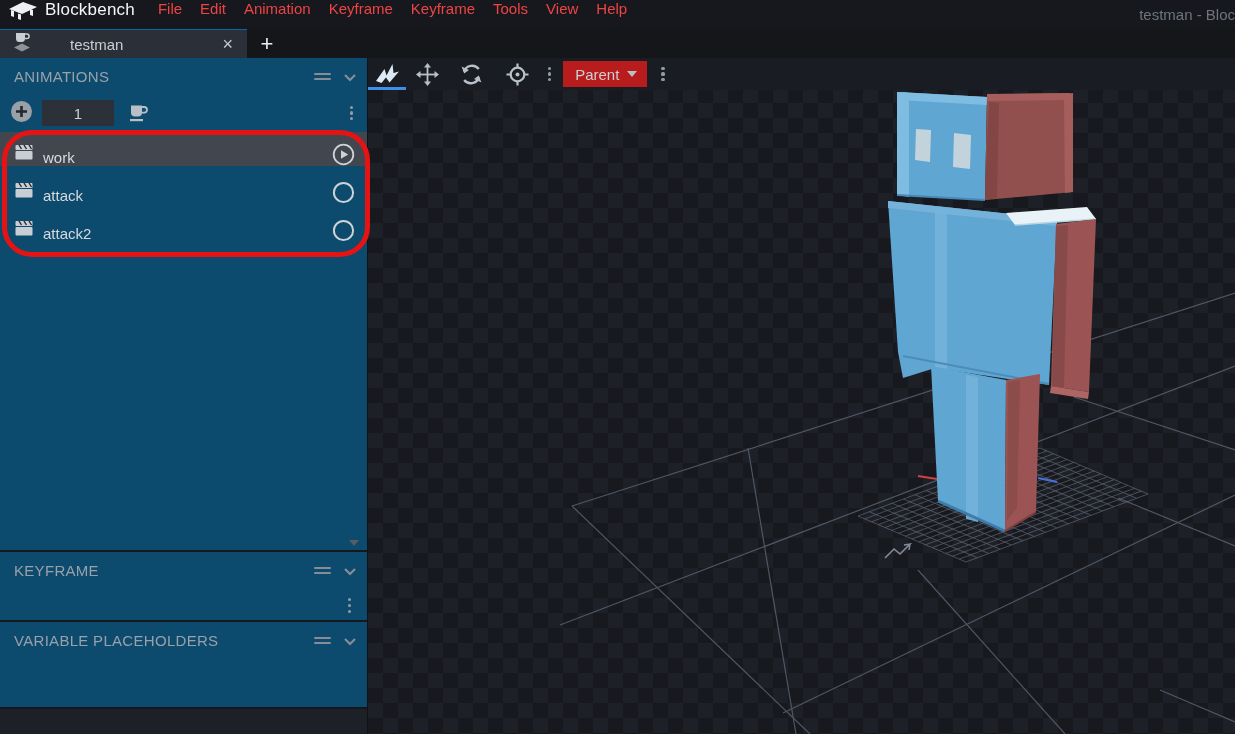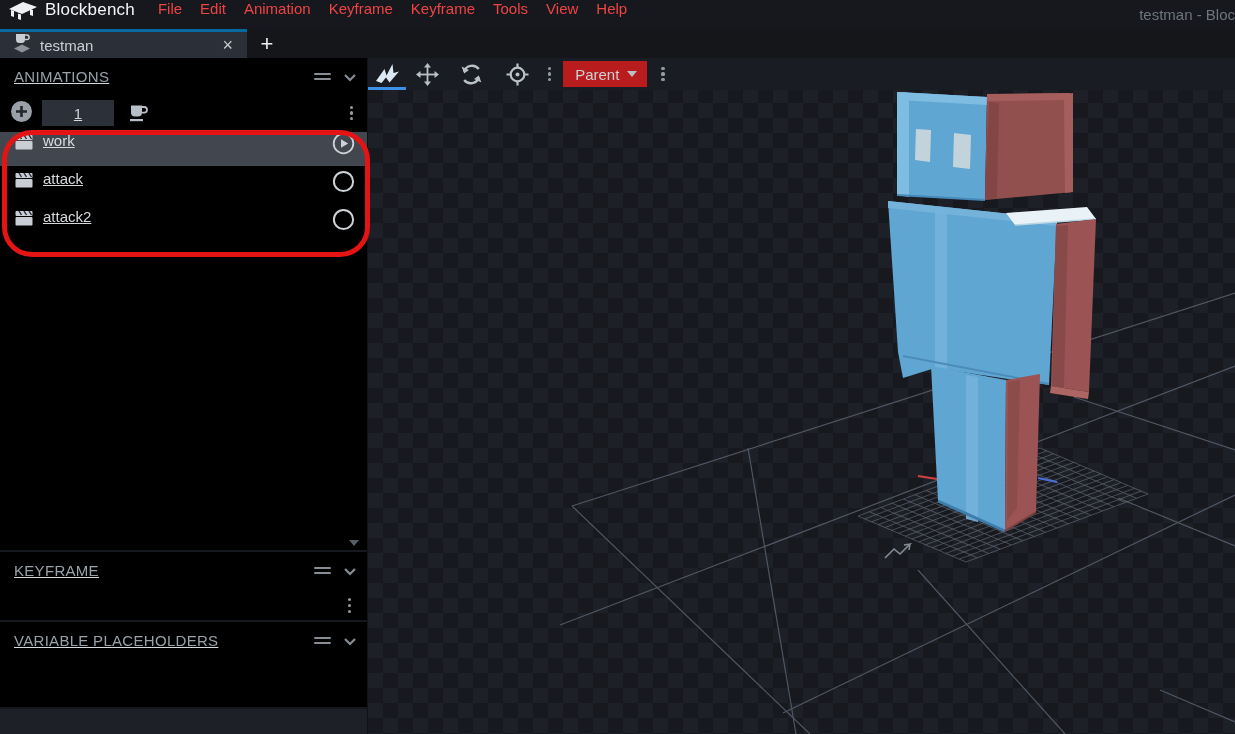--- a/index.html
+++ b/index.html
@@ -9,40 +9,40 @@
   
   .titlebar { position:absolute; left:0; top:0; width:1235px; height:29px; background:#16181d; display:flex; align-items:flex-start; }
   .logo { margin-left:8px; display:flex; align-items:center; }
   .appname { margin-left:7px; font-size:17px; color:#f3f5f7; letter-spacing:.2px; }
   .menus { display:flex; margin-left:14px; }
   .menu-item { font-size:15px; color:#ef4444; padding:0 9px; cursor:default; }
   .window-title { position:absolute; right:0; top:6px; font-size:15px; color:#6e757d; white-space:nowrap;margin-left:48px; }
 
   
   .tabbar { position:absolute; left:0; top:29px; width:1235px; height:29px; background:#14161a; }
-  .tab { position:absolute; left:0; top:0; width:247px; height:29px; background:#2b2f37; border-top:3px solid #0369a1; display:flex; align-items:center; padding:0 10px 0 12px; }
+  .tab { position:absolute; left:0; top:0; width:247px; height:29px; background:#2b2f37; border-top:1px solid #0369a1; display:flex; align-items:center; padding:0 10px 0 12px;gap:30px; }
   .tab-label { margin-left:8px; font-size:15px; color:#c9ced4; }
   .tab-close { margin-left:auto; font-size:18px; color:#c6cbd0; line-height:1; padding:0 4px; }
   .new-tab { position:absolute; left:252px; top:0; width:30px; height:29px; display:flex; align-items:center; justify-content:center; font-size:22px; color:#eceff2; }
 
   
-  .sidebar { position:absolute; left:0; top:58px; width:368px; height:676px; background:#000000; border-right:1px solid #101216;text-decoration:underline; }
+  .sidebar { position:absolute; left:0; top:58px; width:368px; height:676px; background:#0c4a6e; border-right:1px solid #101216; }
   .panel-header { display:flex; align-items:center; height:37px; padding:0 10px 0 14px; }
   .panel-title { font-size:15px; color:#99a1a9; letter-spacing:.3px; }
   .drag-handle { margin-left:auto; margin-right:12px; display:flex; flex-direction:column; gap:3px; }
   .drag-handle b { display:block; width:17px; height:2.4px; border-radius:1.2px; background:#878d95; }
   .panel-animations { position:relative; height:492px; }
   .anim-toolbar { height:36px; display:flex; align-items:center; padding:0 8px 0 10px; }
   .length-input { width:72px; height:26px; margin-left:9px; background:#2c3038; border:none; outline:none; color:#ccd1d6; font-size:15px; text-align:center; font-family:"Liberation Sans",sans-serif; }
   .mug-btn { margin-left:12px; display:flex; align-items:center; }
   .vdots { display:flex; flex-direction:column; gap:2.6px; padding:4px; }
   .vdots i { width:3.2px; height:3.2px; border-radius:50%; background:#959ba3; }
   .anim-toolbar .vdots { margin-left:auto; margin-right:2px; }
   .anim-list { margin-top:1px; }
-  .anim-row { height:34px; margin-bottom:4px; display:flex; align-items:flex-start; padding:0 12px 0 14px; }
+  .anim-row { height:34px; margin-bottom:4px; display:flex; align-items:flex-end; padding:0 12px 0 14px; }
   .anim-row.selected { background:#42474f; }
   .anim-label { margin-left:9px; font-size:15px; color:#d7dadd; }
   .anim-state { margin-left:auto; display:flex; align-items:center; }
   .scroll-hint { position:absolute; right:8px; bottom:4px; width:0; height:0; border-left:5px solid transparent; border-right:5px solid transparent; border-top:6px solid #565d66; }
   .panel-keyframe { height:70px; border-top:2px solid #15181c; position:relative; }
   .panel-keyframe .vdots { position:absolute; right:12px; top:42px; }
   .panel-vars { height:87px; border-top:2px solid #15181c; }
   .vars-hint { padding:5px 14px 0 14px; width:346px; font-size:15px; line-height:24px; color:#c9ced3; }
   .bottom-strip { height:27px; background:#1d2127; border-top:2px solid #14171b; }
 

